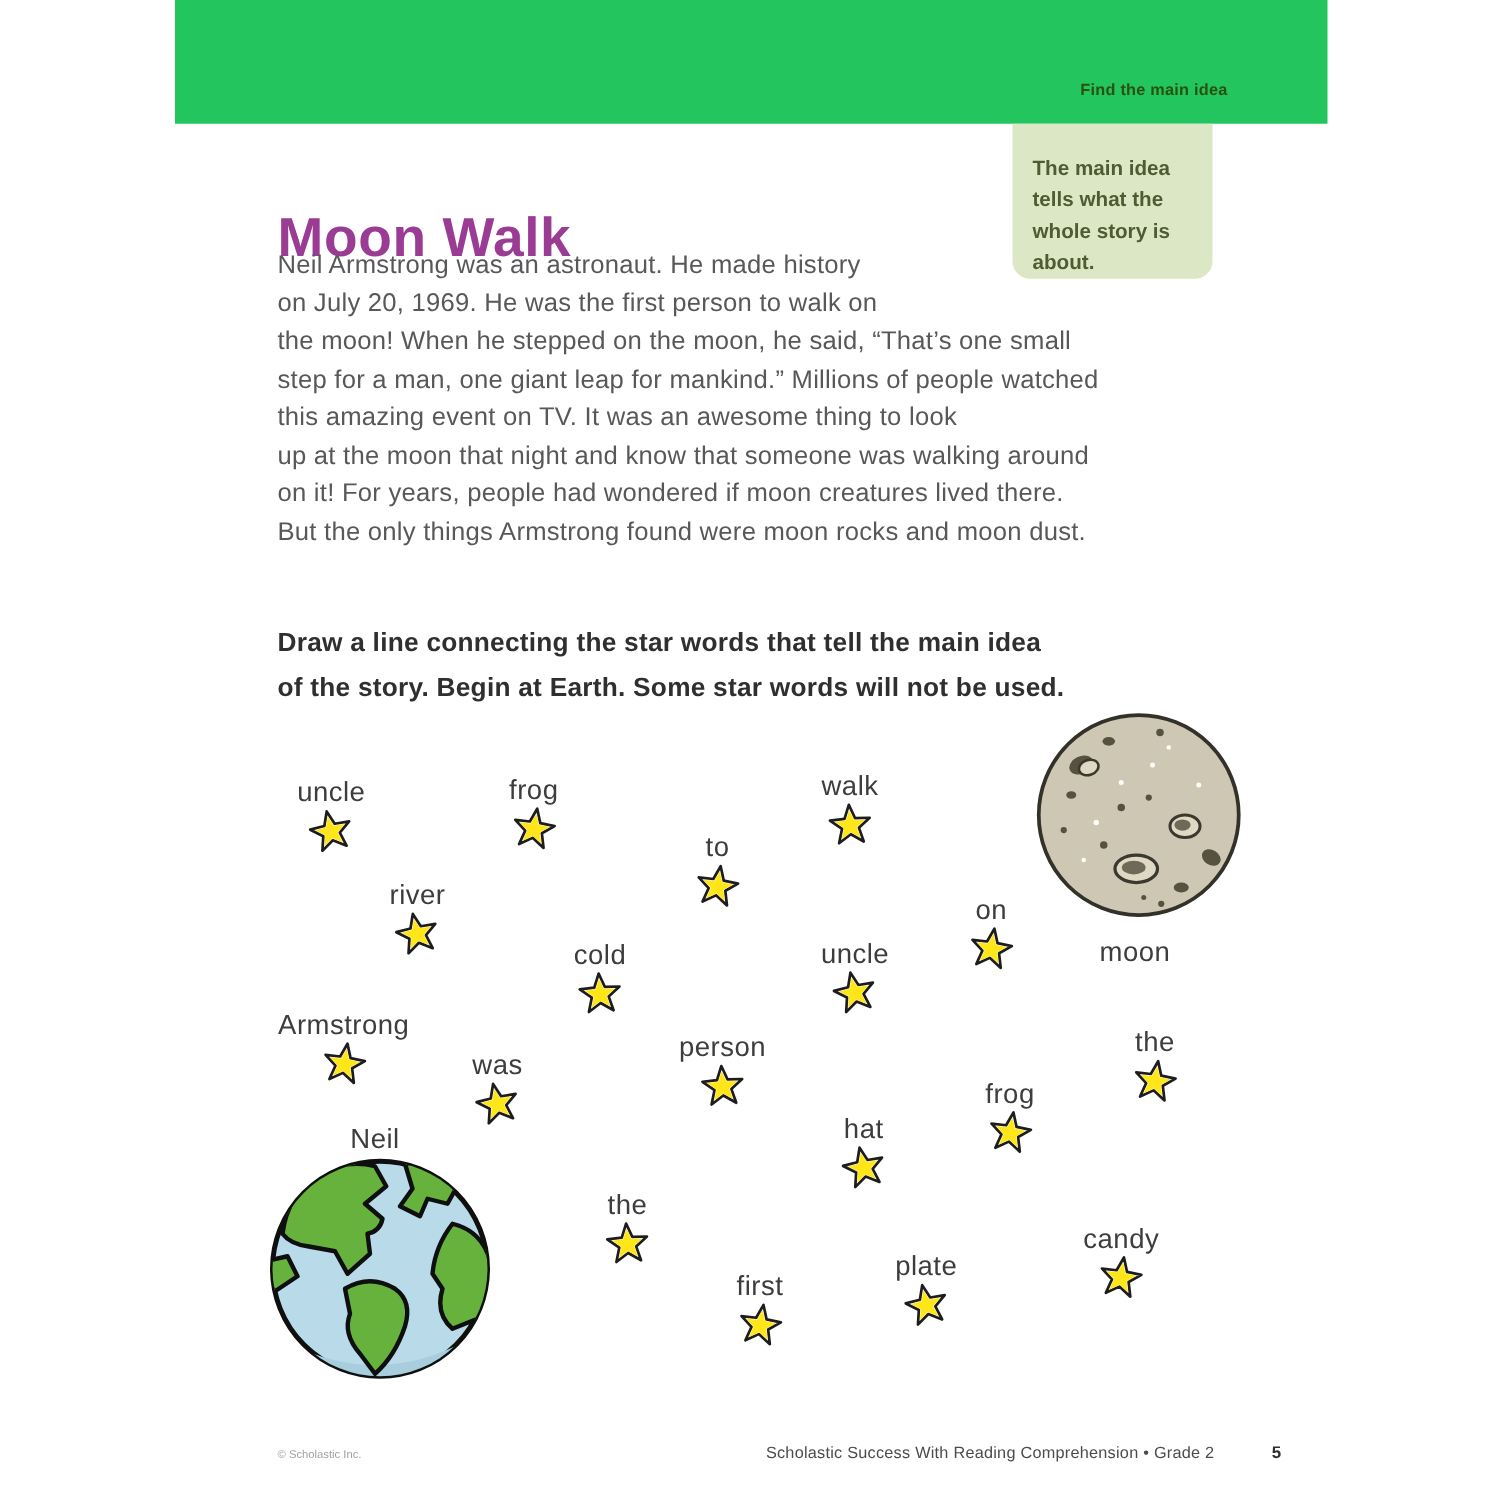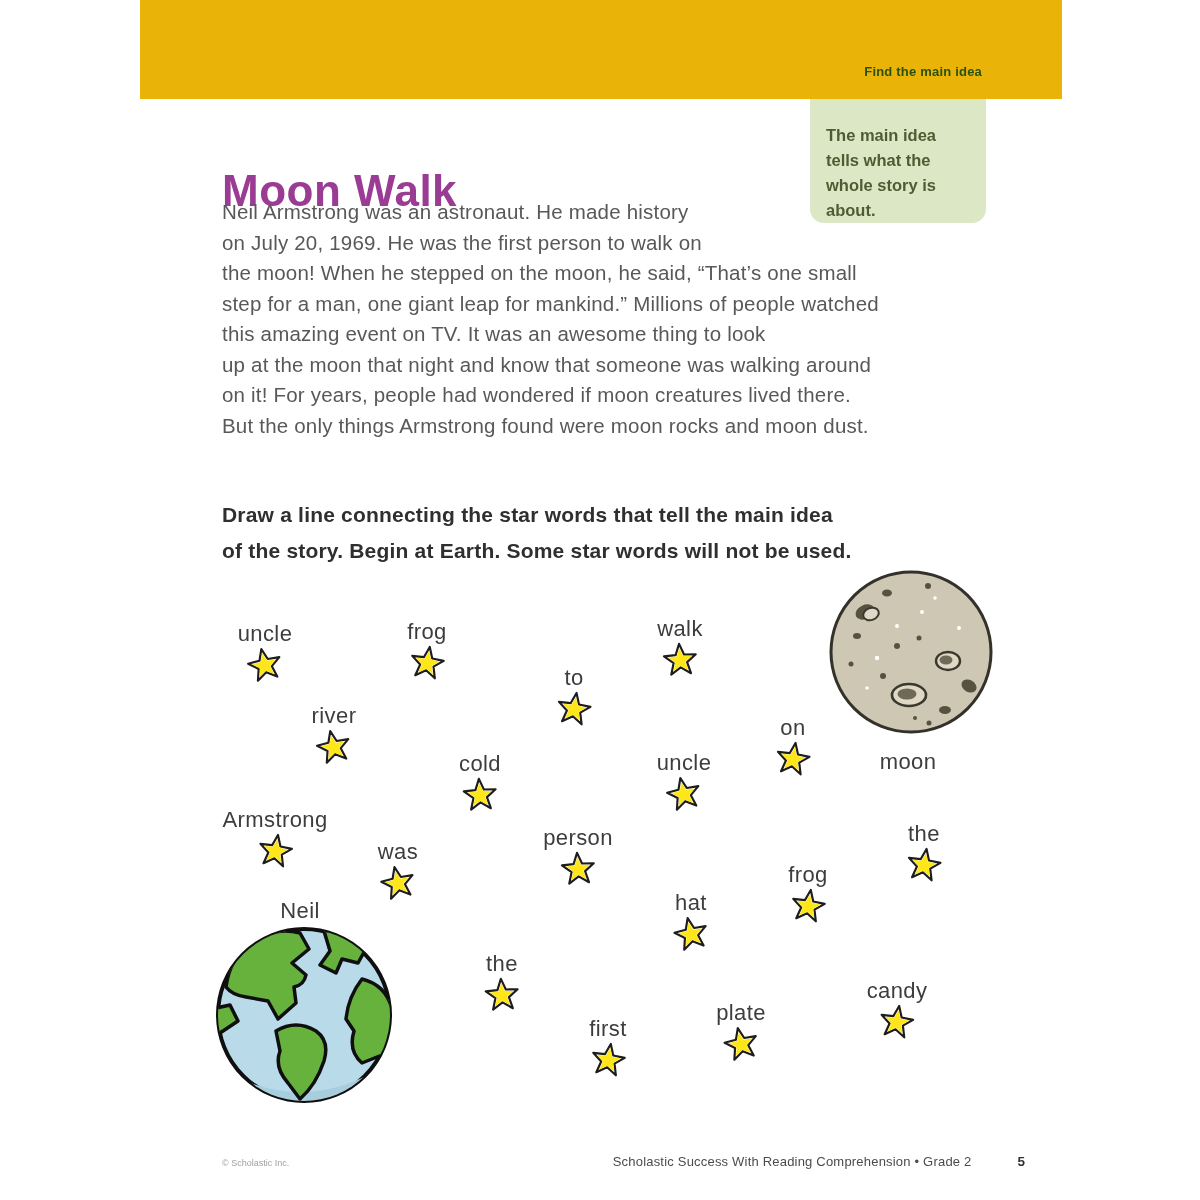--- a/index.html
+++ b/index.html
@@ -1,22 +1,22 @@
 <!DOCTYPE html>
 <html><head>
 <meta charset="utf-8">
 <style>
   html,body{margin:0;padding:0;background:#ffffff;}
   body{width:1200px;height:1200px;position:relative;font-family:"Liberation Sans",sans-serif;overflow:hidden;}
   .page{position:absolute;left:140px;top:0;width:922px;height:1200px;background:#ffffff;}
 
-  .header-bar{position:absolute;left:0;top:0;width:922px;height:99px;background:#eab308;}
+  .header-bar{position:absolute;left:0;top:0;width:922px;height:99px;background:#22c55e;}
   .header-label{position:absolute;right:80px;top:64px;font-size:13px;font-weight:bold;color:#29520d;letter-spacing:.2px;}
 
-  .callout{position:absolute;left:670px;top:99px;width:176px;height:124px;background:#dce8c5;border-radius:0 0 14px 14px;box-sizing:border-box;padding:24px 16px 0 16px;}
+  .callout{position:absolute;left:670px;top:99px;width:160px;height:124px;background:#dce8c5;border-radius:0 0 14px 14px;box-sizing:border-box;padding:24px 16px 0 16px;}
   .callout-text{font-size:16.5px;font-weight:bold;color:#4f5c33;line-height:25px;}
 
   .page-title{position:absolute;left:82px;top:130px;font-size:44px;font-weight:bold;color:#9a3b94;letter-spacing:.5px;margin-top:36px;}
 
   .story{position:absolute;left:82px;top:197px;width:800px;font-size:20.5px;line-height:30.5px;color:#58585a;white-space:pre-line;letter-spacing:.2px;}
 
   .instructions{position:absolute;left:82px;top:497px;width:760px;font-size:21px;line-height:36px;font-weight:bold;color:#2f2f2f;white-space:pre-line;letter-spacing:.2px;}
 
   .word{position:absolute;display:flex;flex-direction:column;align-items:center;transform:translateX(-50%);}
   .wlabel{font-size:22px;line-height:22px;color:#3d3d3f;font-weight:500;letter-spacing:.4px;white-space:nowrap;}

